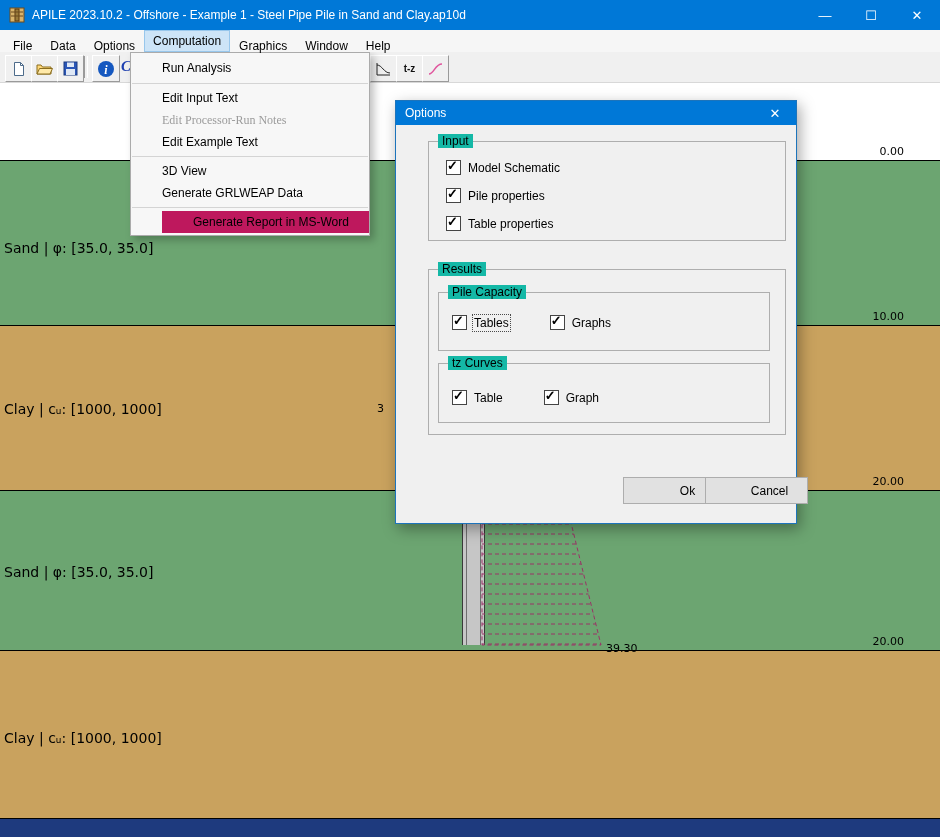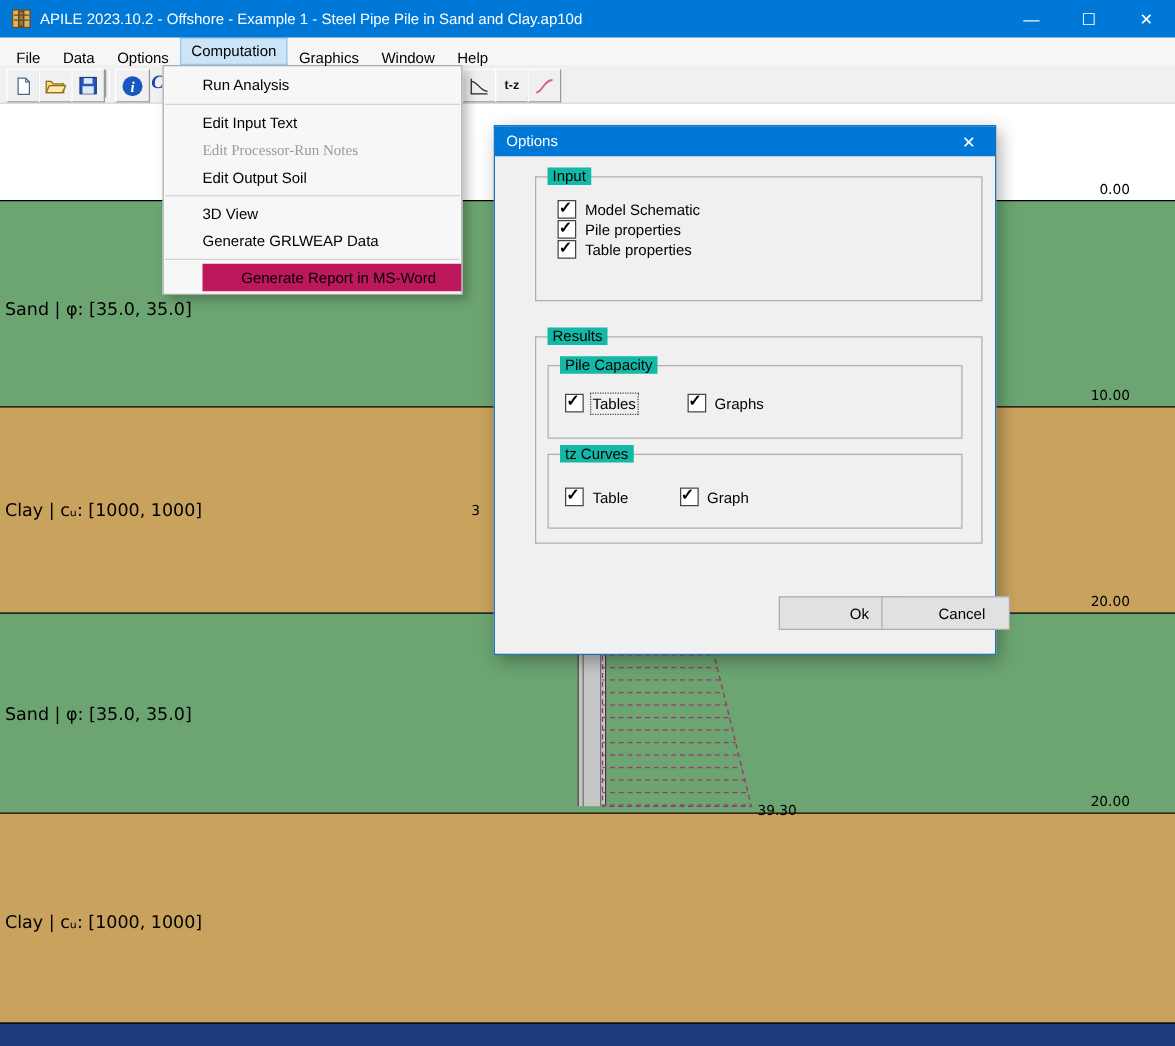--- a/index.html
+++ b/index.html
@@ -50,21 +50,21 @@
   
   .dialog{position:absolute;left:395px;top:100px;width:400px;height:422px;background:#f0f0f0;border:1px solid #1d74bb;box-shadow:3px 5px 14px rgba(0,0,0,0.35);z-index:45;}
   .dlg-title{height:24px;background:#0078d7;color:#fff;display:flex;align-items:center;font-size:12px;padding-left:9px;}
   .dlg-close{margin-left:auto;width:42px;height:24px;display:flex;align-items:center;justify-content:center;font-size:13px;}
   .groupbox{position:absolute;border:1px solid #aeaeae;}
   .gb-label{position:absolute;top:-8px;left:9px;background:#14b8a6;padding:0 4px;font-size:12px;line-height:14px;white-space:nowrap;}
   .gb-input{left:32px;top:40px;width:356px;height:98px;}
   .gb-results{left:32px;top:168px;width:356px;height:164px;}
   .gb-pc{left:42px;top:191px;width:330px;height:57px;}
   .gb-tz{left:42px;top:262px;width:330px;height:58px;}
-  .cb-col{position:absolute;left:17px;top:18px;display:flex;flex-direction:column;gap:1px;}
+  .cb-col{position:absolute;left:17px;top:18px;display:flex;flex-direction:column;gap:13px;}
   .cb-row{display:flex;align-items:center;gap:7px;font-size:12px;color:#000;}
   .cb-inline{position:absolute;left:13px;top:22px;display:flex;gap:41px;}
   .checkbox{width:13px;height:13px;background:#fff;border:1px solid #444;position:relative;flex:0 0 auto;}
   .checkbox.checked::after{content:"✓";position:absolute;left:0px;top:-3px;font-size:13px;font-weight:700;color:#000;}
   .focus-label{outline:1px dotted #4a4a4a;outline-offset:1px;}
   .dlg-btn{position:absolute;top:376px;width:75px;height:25px;background:#e1e1e1;border:1px solid #adadad;font-size:12px;display:flex;align-items:center;justify-content:center;padding-left:26px;}
   .btn-ok{left:227px;}
   .btn-cancel{left:309px;}
 </style>
 </head>
@@ -180,21 +180,21 @@
       <div class="win-btn">☐</div>
       <div class="win-btn">✕</div>
     </div>
   </div>
 
   <div class="dropdown">
     <div class="dd-item tall">Run Analysis</div>
     <div class="dd-sep"></div>
     <div class="dd-item">Edit Input Text</div>
     <div class="dd-item disabled">Edit Processor-Run Notes</div>
-    <div class="dd-item">Edit Output Soil</div>
+    <div class="dd-item">Edit Example Text</div>
     <div class="dd-sep"></div>
     <div class="dd-item">3D View</div>
     <div class="dd-item">Generate GRLWEAP Data</div>
     <div class="dd-sep"></div>
     <div class="dd-item highlight">Generate Report in MS-Word</div>
   </div>
 
   <div class="dialog">
     <div class="dlg-title">
       <span>Options</span>

